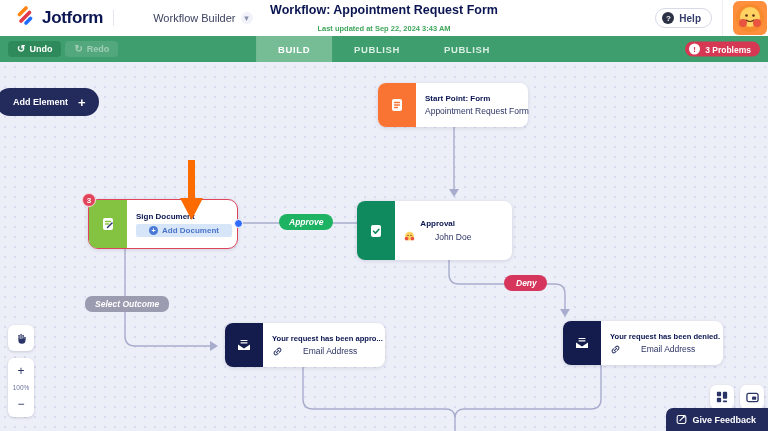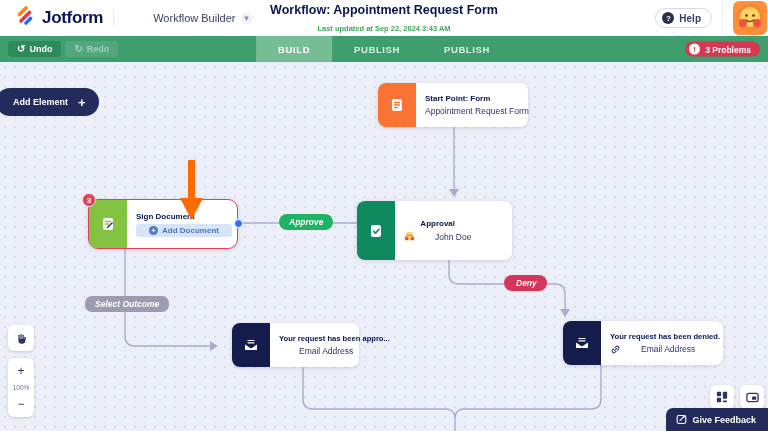--- a/index.html
+++ b/index.html
@@ -49,21 +49,21 @@
   .n-sub { font-size:8.5px; color:#2c3464; white-space:nowrap; }
   .n-row { display:flex; align-items:center; gap:20px; }
 
   .node-start { left:378px; top:21px; width:150px; height:44px; }
   .ico-orange { background:#f97433; }
   .node-approval { left:357px; top:139px; width:155px; height:59px;text-align:center; }
   .ico-green { background:#0f8a5f; }
   .node-sign { left:88px; top:137px; width:150px; height:50px; border:1.5px solid #e0435a; border-radius:10px; }
   .node-sign .node-ico { border-radius:8px 0 0 8px; }
   .ico-lime { background:#84c341; }
-  .node-email-a { left:232px; top:261px; width:127px; height:44px; }
+  .node-email-a { left:225px; top:261px; width:160px; height:44px; }
   .node-email-d { left:523px; top:259px; width:160px; height:44px;margin-left:40px; }
   .ico-navy { background:#141b4d; }
   .email-title { font-size:7.6px; }
 
   .err-badge { position:absolute; top:-7px; left:-7px; width:14px; height:14px; border-radius:50%; background:#e0435a; color:#fff; font-size:8px; font-weight:bold; display:flex; align-items:center; justify-content:center; border:1.5px solid #f6dade; z-index:3; }
   .add-doc-btn { display:flex; align-items:center; justify-content:center; gap:4px; background:#d7e5f8; border:none; border-radius:2px; padding:2px 8px; width:96px; cursor:pointer; }
   .add-doc-btn .plus-c { width:9px; height:9px; border-radius:50%; background:#4b79d6; color:#fff; font-size:7px; font-weight:bold; display:flex; align-items:center; justify-content:center; line-height:1; }
   .add-doc-label { font-size:8px; font-weight:bold; color:#4b74c9; }
   .conn-dot { position:absolute; left:234px; top:157px; width:9px; height:9px; border-radius:50%; background:#2f6bff; border:1.5px solid #fff; z-index:4; }
 

